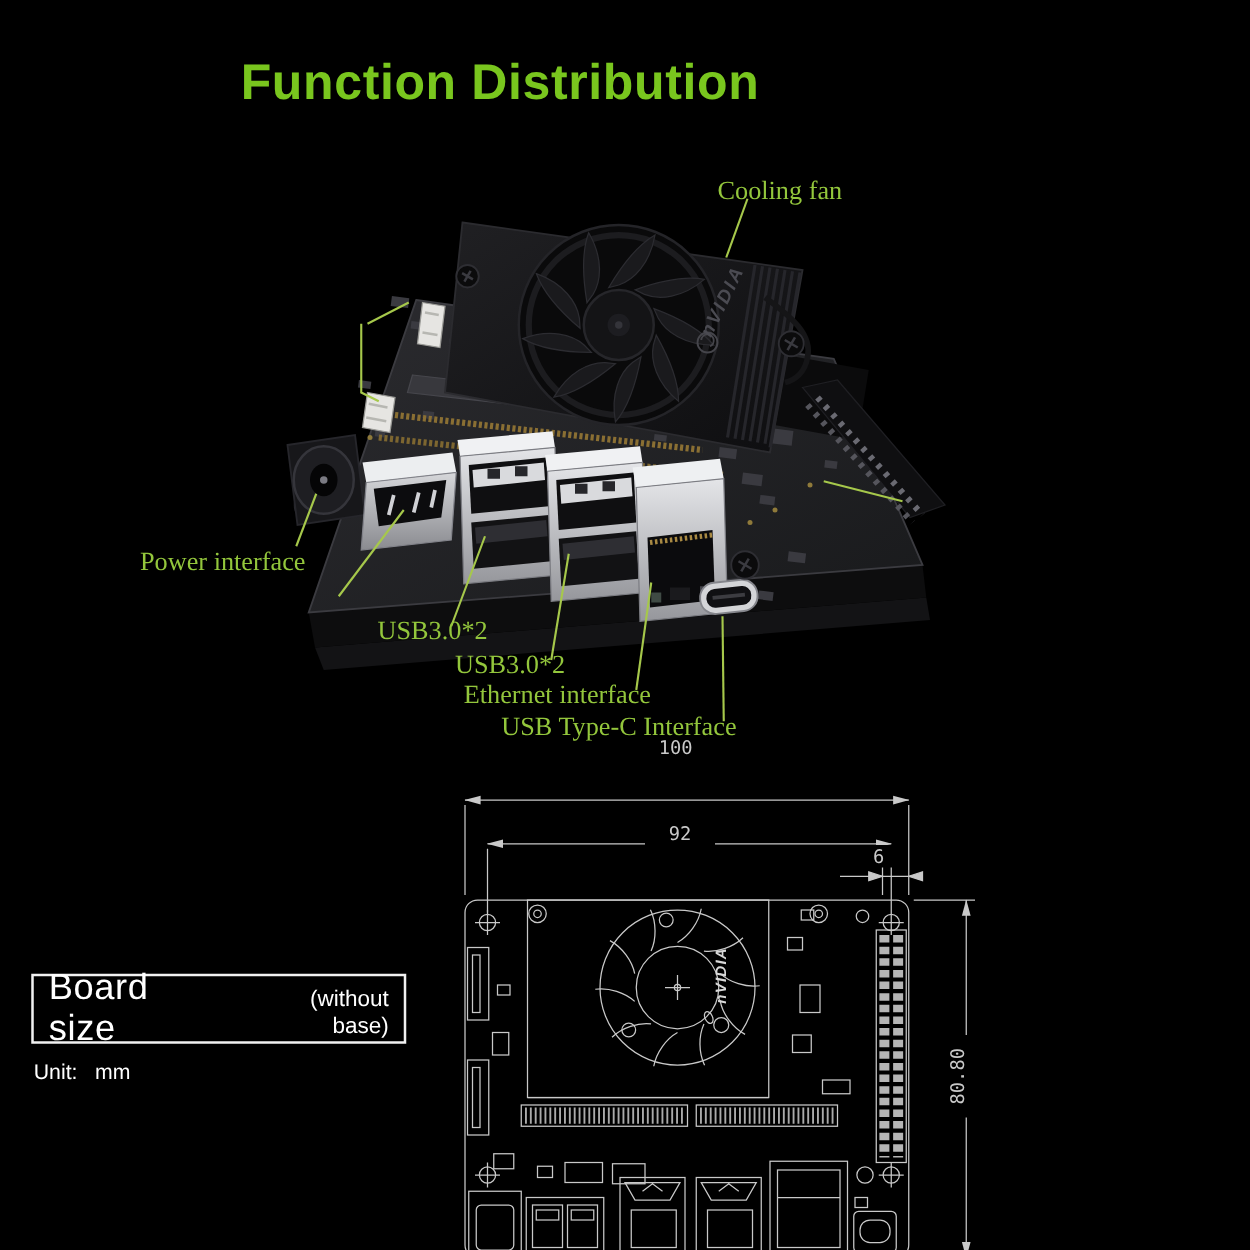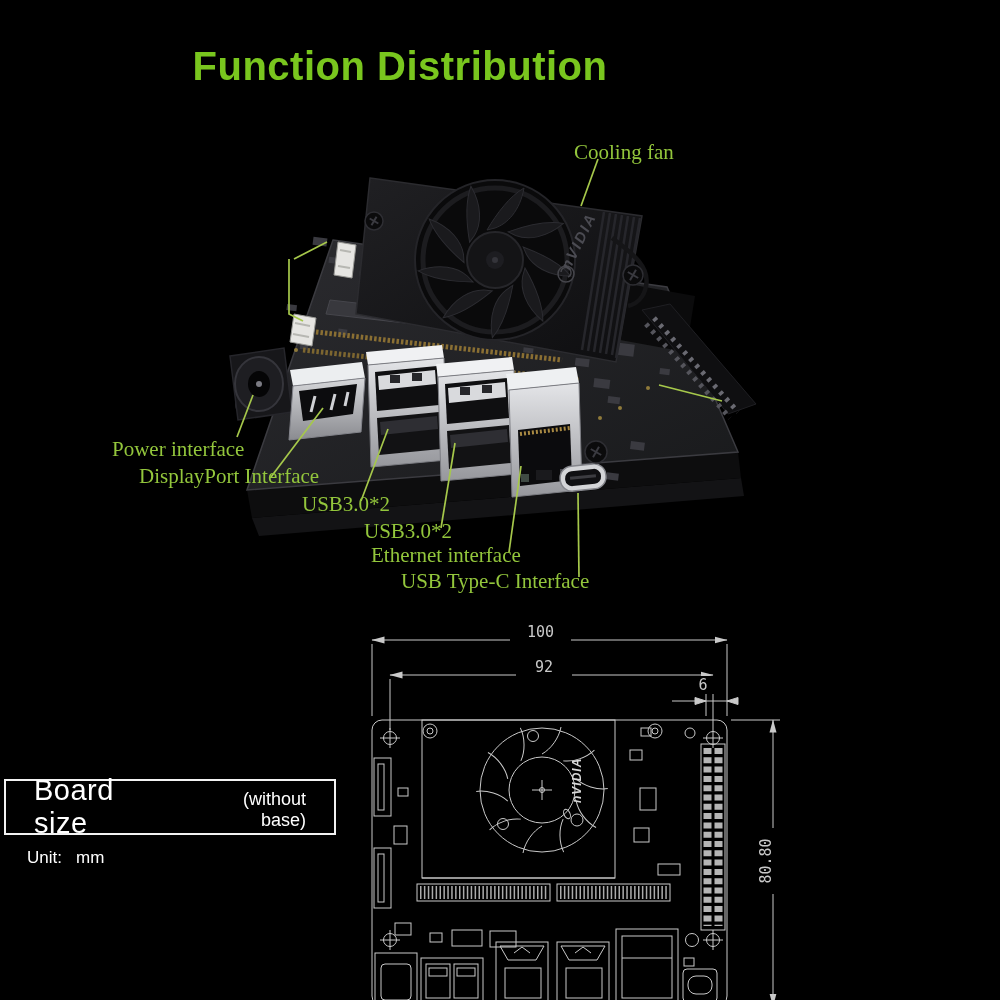--- a/index.html
+++ b/index.html
@@ -11,22 +11,22 @@
          color:#79c61e;letter-spacing:0.5px;font-family:"Liberation Sans",sans-serif;}
   .lbl{color:#93c63c;font-size:21px;line-height:1.16;white-space:pre-line;
        font-family:Liberation Serif, serif;}
   .dim{color:#c9c9c9;font-size:15px;font-family:"DejaVu Sans Mono",monospace;
        background:#000;padding:0 3px;z-index:1;text-align:center;}
   .rot90{transform:rotate(-90deg);transform-origin:center;}
   #photo-logo{color:#4b4b52;font-size:15px;font-weight:bold;font-style:italic;
       letter-spacing:2px;transform:rotate(-64deg);transform-origin:center;}
   #cad-logo{color:#d8d8d8;font-size:12px;font-weight:bold;font-style:italic;
       letter-spacing:1px;transform:rotate(-90deg);transform-origin:center;z-index:1;}
-  #board-size-box{left:4px;top:751px;width:272px;height:40px;border:2px solid #f2f2f2;
-      display:flex;align-items:center;padding:6px 28px;gap:28px;background:#000;}
+  #board-size-box{left:25px;top:751px;width:272px;height:40px;border:2px solid #f2f2f2;
+      display:flex;align-items:center;padding:6px 12px;gap:28px;background:#000;}
   #board-size-label{color:#fff;font-size:29px;letter-spacing:0.5px;}
   #board-size-note{color:#fff;font-size:18px;padding-top:6px;text-align:right;}
   #unit-line{left:27px;top:820px;color:#fff;font-size:17px;display:flex;gap:14px;text-align:center;}
 </style>
 </head>
 <body>
 
 <div id="stage">
 
   <svg id="artwork" width="1000" height="1000" viewBox="0 0 1000 1000">
@@ -370,29 +370,28 @@
         <line x1="818" y1="657" x2="818" y2="688"></line>
           <line x1="942" y1="657" x2="942" y2="688"></line>
       </g>
     </g>
   </svg>
 
   <div id="title" class="txt">Function Distribution</div>
 
   <div class="txt lbl" style="left:574px;top:112px">Cooling fan</div>
   <div class="txt lbl" style="left:112px;top:409px">Power interface</div>
-  <div class="txt lbl" style="left:139px;top:436px">DisplayPort Interface</div>
   <div class="txt lbl" style="left:302px;top:464px">USB3.0*2</div>
   <div class="txt lbl" style="left:364px;top:491px">USB3.0*2</div>
   <div class="txt lbl" style="left:371px;top:515px">Ethernet interface</div>
   <div class="txt lbl" style="left:401px;top:541px">USB Type-C Interface</div>
 
   <div class="txt" id="photo-logo" style="left:548px;top:205px;width:60px">nVIDIA</div>
 
-  <div class="txt dim" style="left:510px;top:595px;width:55px">100</div>
+  <div class="txt dim" style="left:510px;top:561px;width:55px">100</div>
   <div class="txt dim" style="left:516px;top:630px;width:50px">92</div>
   <div class="txt dim" style="left:690px;top:648px;width:20px">6</div>
   <div class="txt dim rot90" style="left:733px;top:824px;width:60px">80.80</div>
   <div class="txt dim" style="left:841px;top:632px;width:80px">34.84</div>
   <div class="txt" id="cad-logo" style="left:552px;top:743px;width:50px">nVIDIA</div>
 
   <div class="txt" id="board-size-box">
     <span id="board-size-label">Board size</span>
     <span id="board-size-note">(without base)</span>
   </div>

